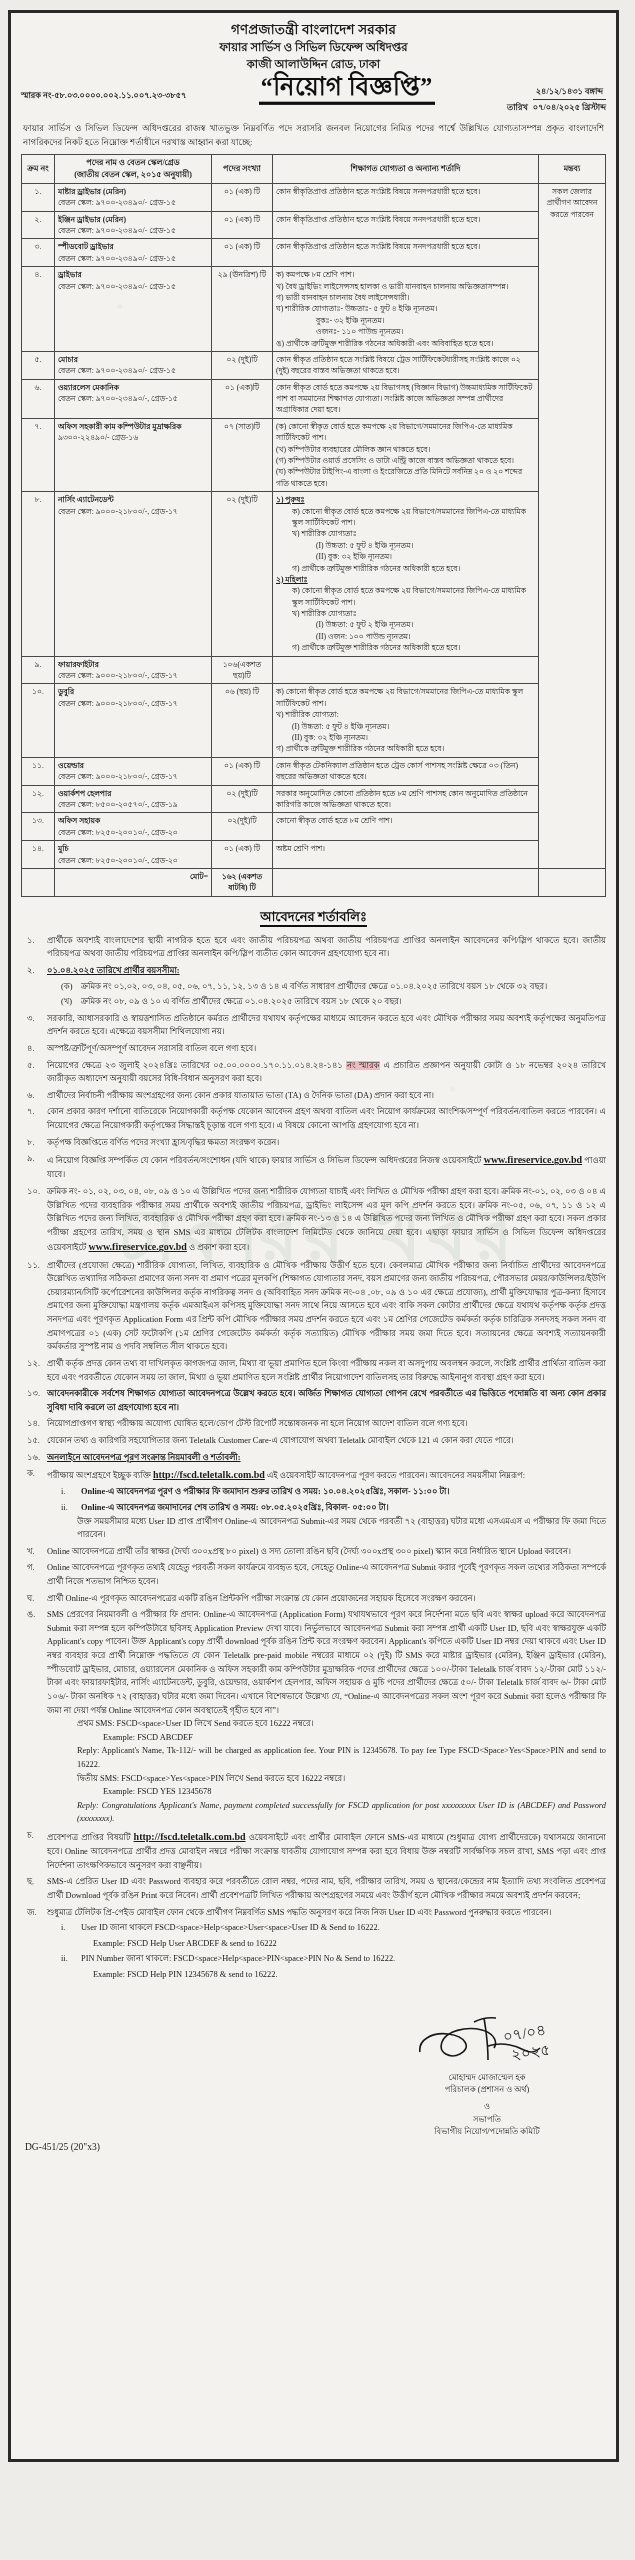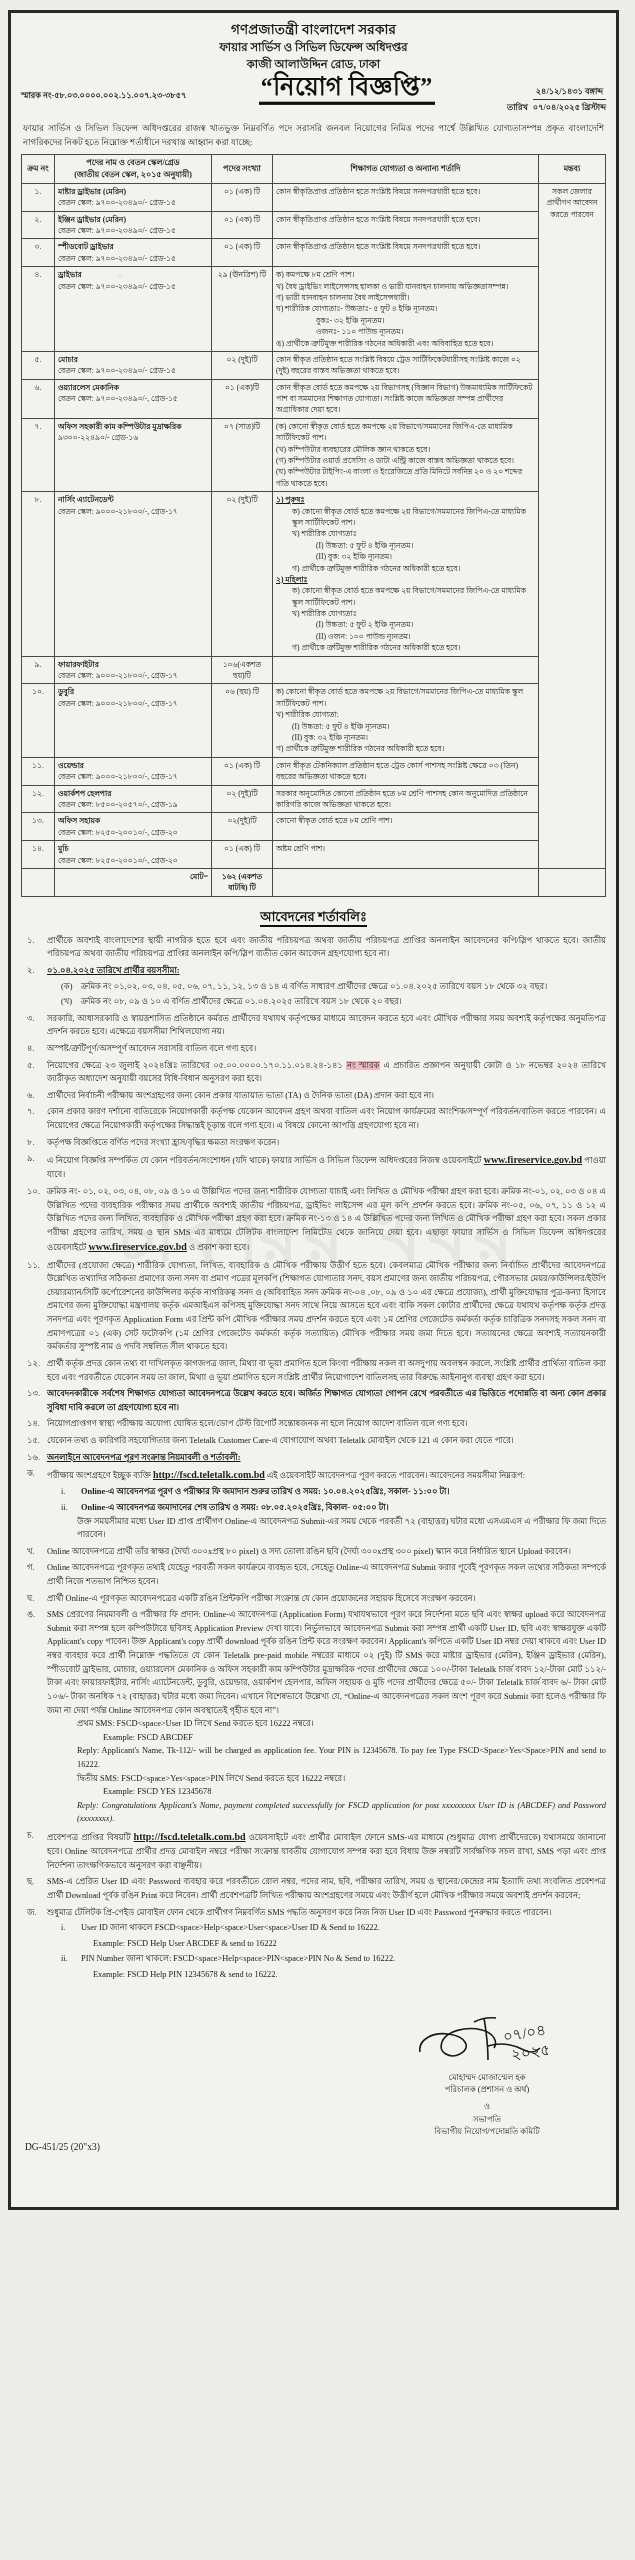--- a/index.html
+++ b/index.html
@@ -14,21 +14,21 @@
     height:2560px;
     margin:0 auto;
     background:#eceae6;
     overflow:hidden;
     filter:grayscale(0.15) contrast(1.02);
   }
   
   #sheet{
     position:absolute;
     left:8px; top:10px;
-    width:611px; height:2200px;
+    width:611px; height:2452px;
     box-sizing:border-box;
     border:3px solid #2b2b2b;
     background:#f2f0ec;
     padding:8px 10px 6px 10px;
     overflow:hidden;
   }
   .noise{
     position:absolute; inset:0;
     background:
       radial-gradient(circle at 18% 12%, rgba(0,0,0,.035) 0 2px, transparent 3px),

